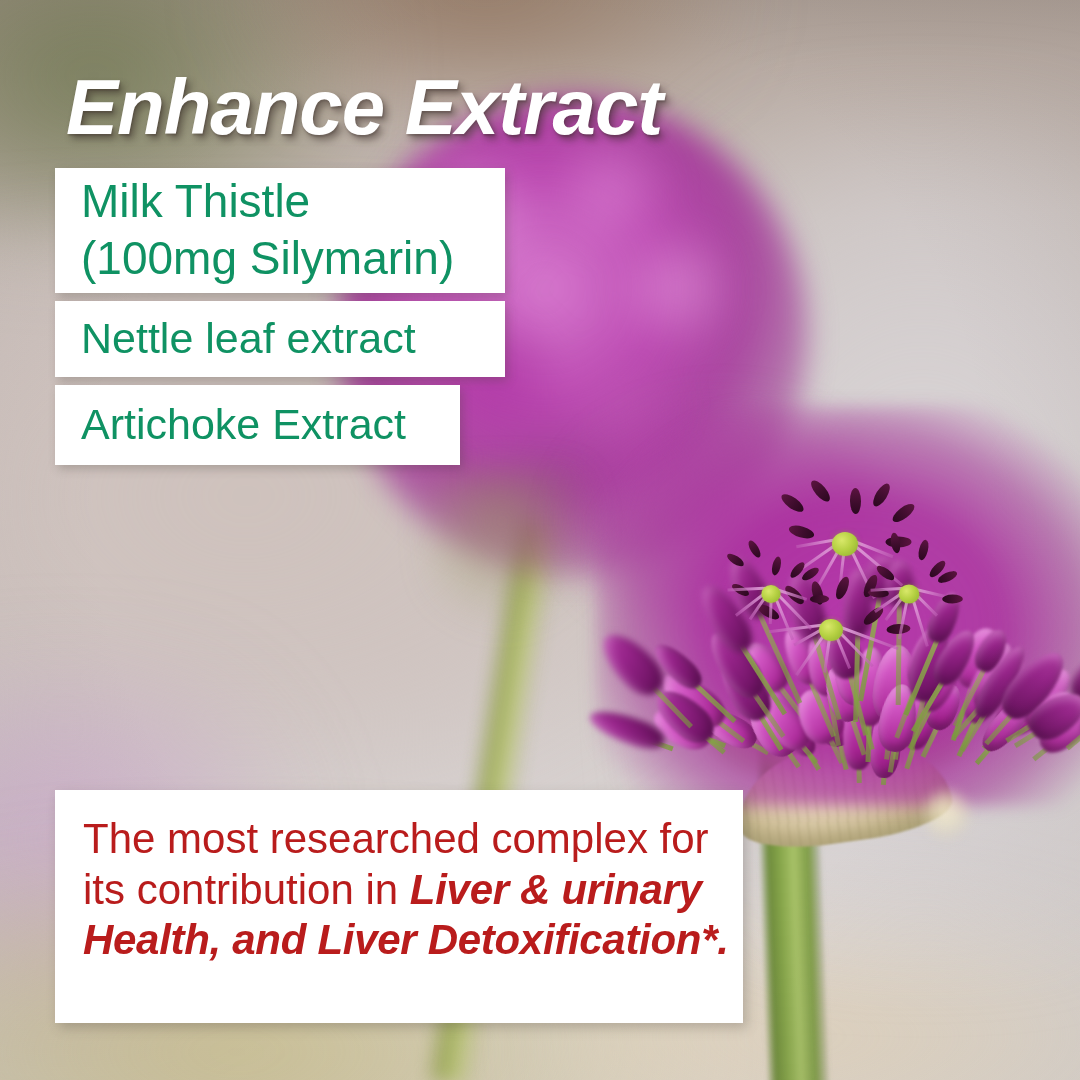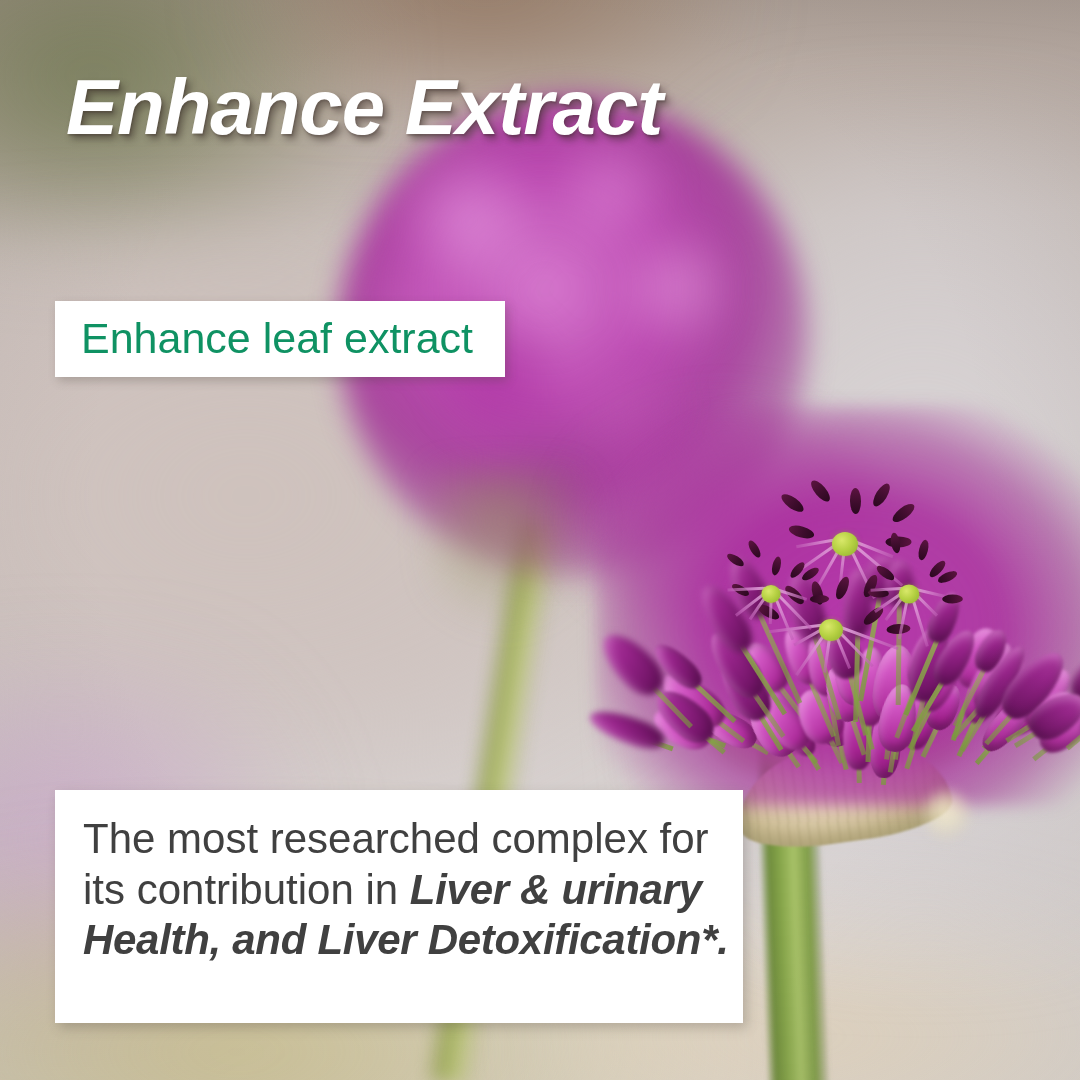--- a/index.html
+++ b/index.html
@@ -211,21 +211,21 @@
 
   #chip-2{ left:55px; top:301px; width:450px; height:76px; padding:0 0 2px 26px; }
   #chip-2 span{ font-size:43px; line-height:1; }
 
   #chip-3{ left:55px; top:385px; width:405px; height:80px; padding:0 0 2px 26px; }
   #chip-3 span{ font-size:43px; line-height:1; }
 
   .claim{
     position:absolute; left:55px; top:790px; width:688px; height:233px;
     background:#ffffff; box-shadow:4px 5px 11px rgba(70,60,56,.26);
-    color:#404040; padding:24px 0 0 28px;
+    color:#b91c1c; padding:24px 0 0 28px;
     font-size:42px; line-height:1.205;
   }
   .claim .em{ font-weight:bold; font-style:italic; letter-spacing:-.3px; }
 </style>
 </head>
 <body>
 
 <div id="poster">
 
   <div class="photo">
@@ -419,21 +419,28 @@
           <div class="ovary" style="left: 162px; top: 176px; transform: scale(0.74);"></div>
         </div>
     </div>
 
     <div class="tiny-bokeh"></div>
     <div class="photo-vignette"></div>
   </div>
 
   <div class="headline">Enhance Extract</div>
 
+  <div class="chip" id="chip-1">
+    <span>Milk Thistle
+(100mg Silymarin)</span>
+  </div>
   <div class="chip" id="chip-2">
-    <span>Enhance leaf extract</span>
+    <span>Nettle leaf extract</span>
+  </div>
+  <div class="chip" id="chip-3">
+    <span>Artichoke Extract</span>
   </div>
 
   <div class="claim">
     <span>The most researched complex for its contribution in </span><span class="em">Liver &amp; urinary Health, and Liver Detoxification*.</span>
   </div>
 
 </div>
 
 </body></html>

